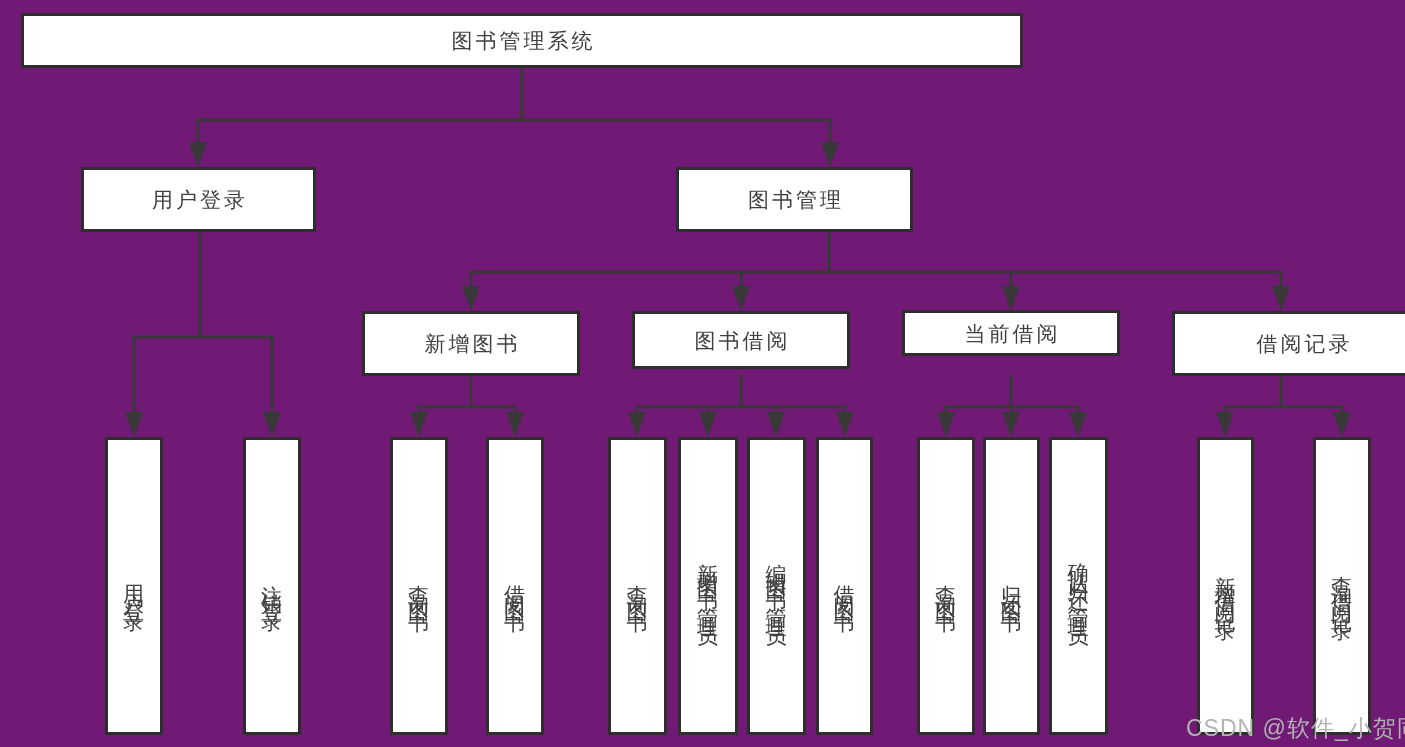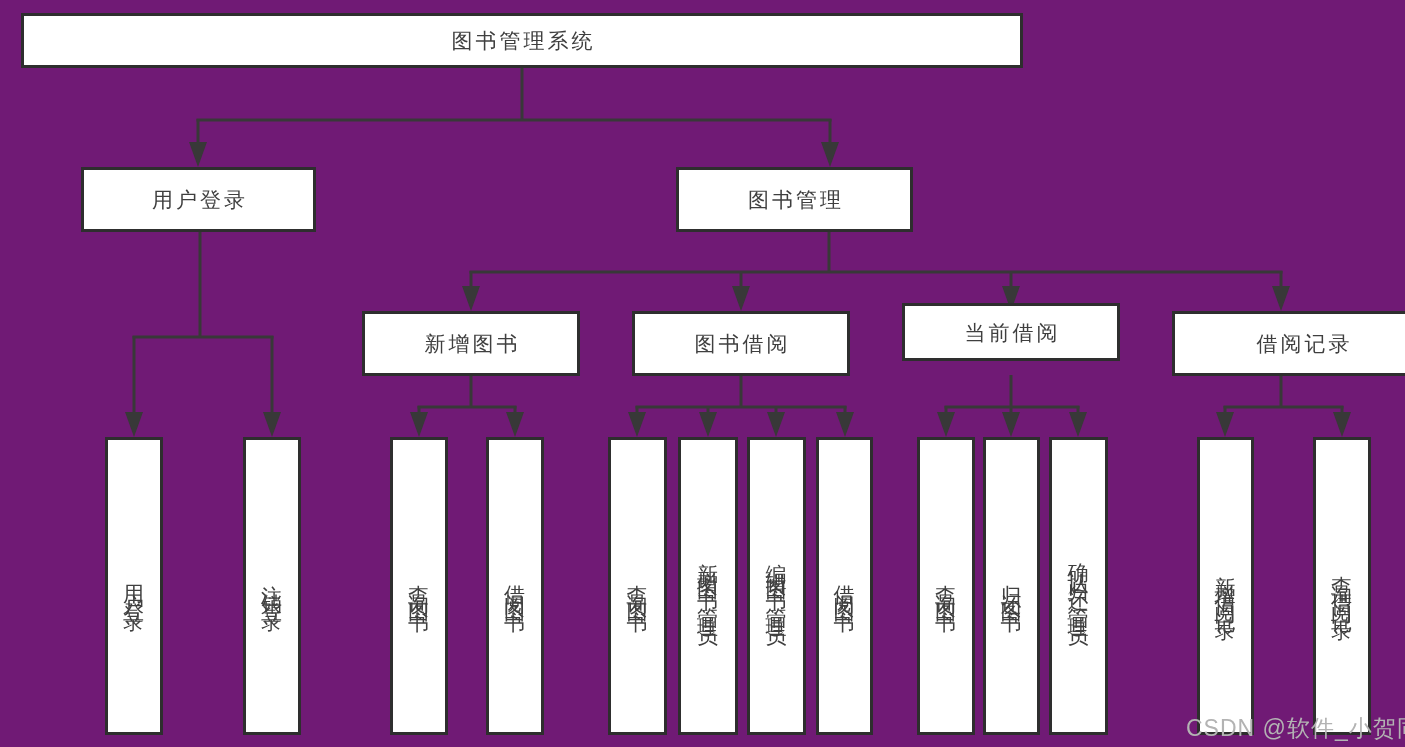--- a/index.html
+++ b/index.html
@@ -103,24 +103,24 @@
   <div class="node h" style="left:81px;top:167px;width:235px;height:65px">
     <span>用户登录</span>
   </div>
   <div class="node h" style="left:676px;top:167px;width:237px;height:65px">
     <span>图书管理</span>
   </div>
 
   <div class="node h" style="left:362px;top:311px;width:218px;height:65px">
     <span>新增图书</span>
   </div>
-  <div class="node h" style="left:632px;top:311px;width:218px;height:65px">
+  <div class="node h" style="left:632px;top:311px;width:218px;height:58px">
     <span>图书借阅</span>
   </div>
-  <div class="node h" style="left:902px;top:303px;width:218px;height:58px">
+  <div class="node h" style="left:902px;top:310px;width:218px;height:46px">
     <span>当前借阅</span>
   </div>
   <div class="node h" style="left:1172px;top:311px;width:262px;height:65px">
     <span>借阅记录</span>
   </div>
 
   <div class="node v" style="left:105px;top:437px;width:58px;height:298px">
     <span>用户登录</span>
   </div>
   <div class="node v" style="left:243px;top:437px;width:58px;height:298px">

